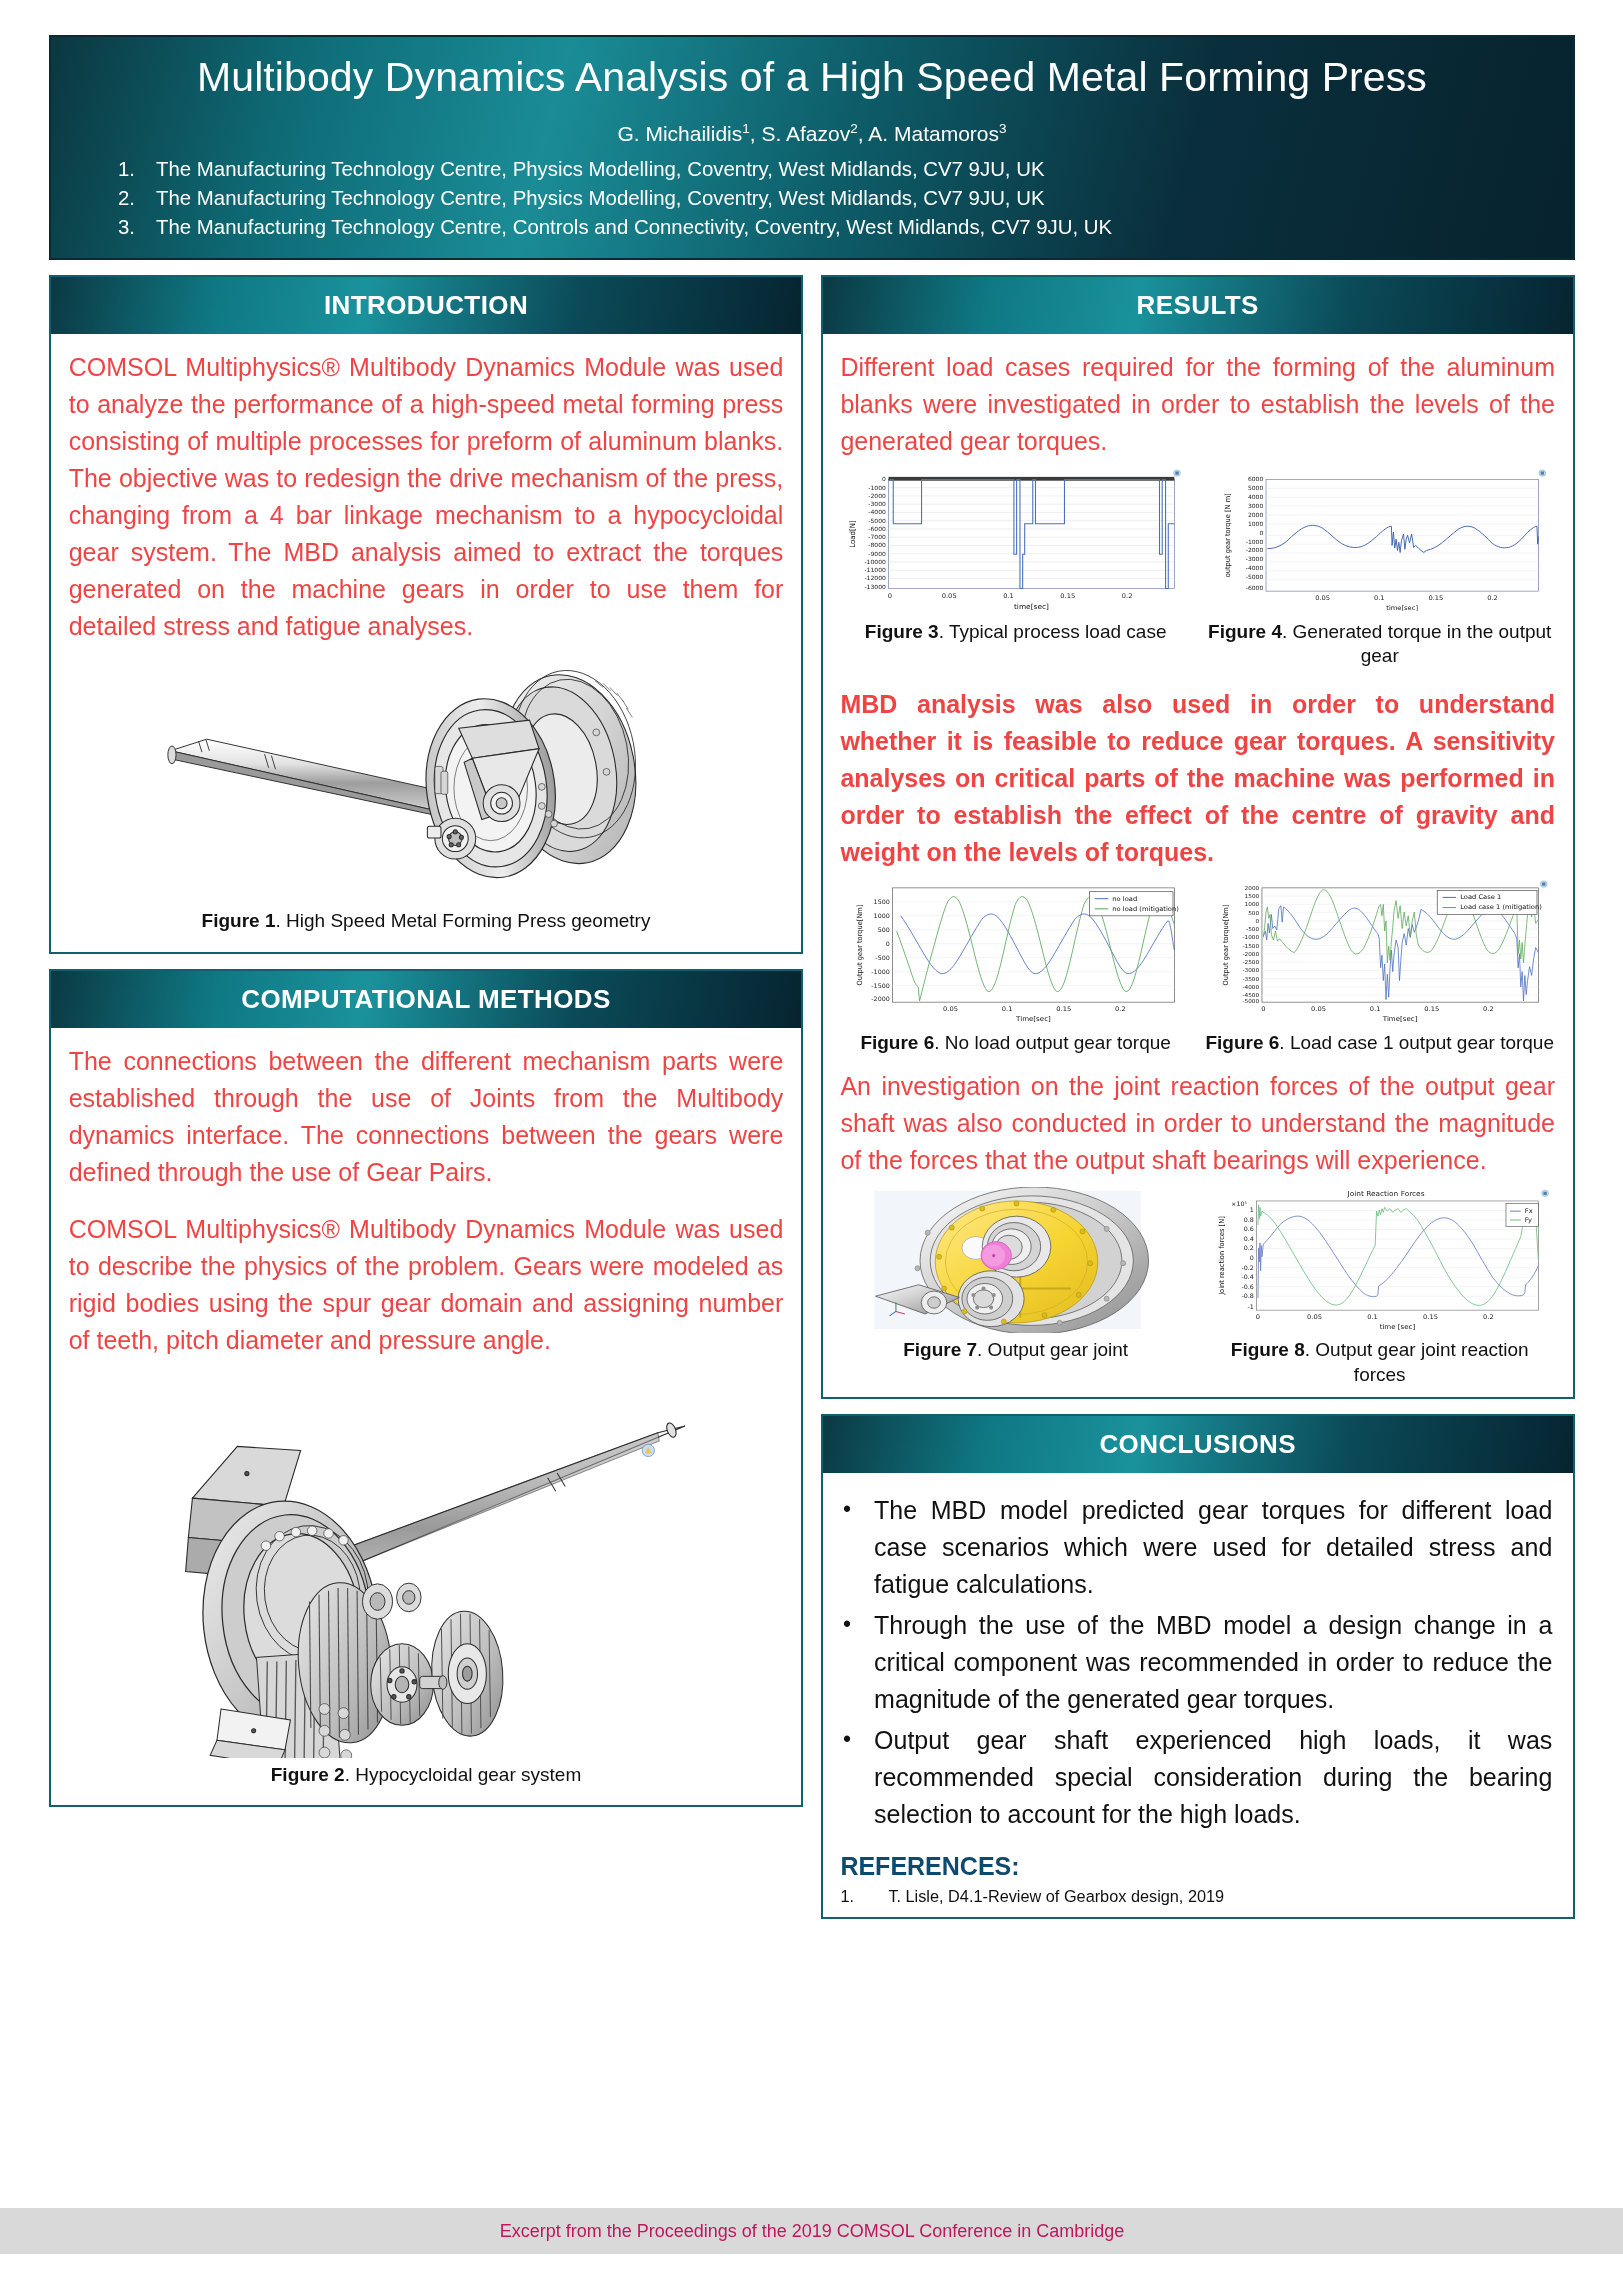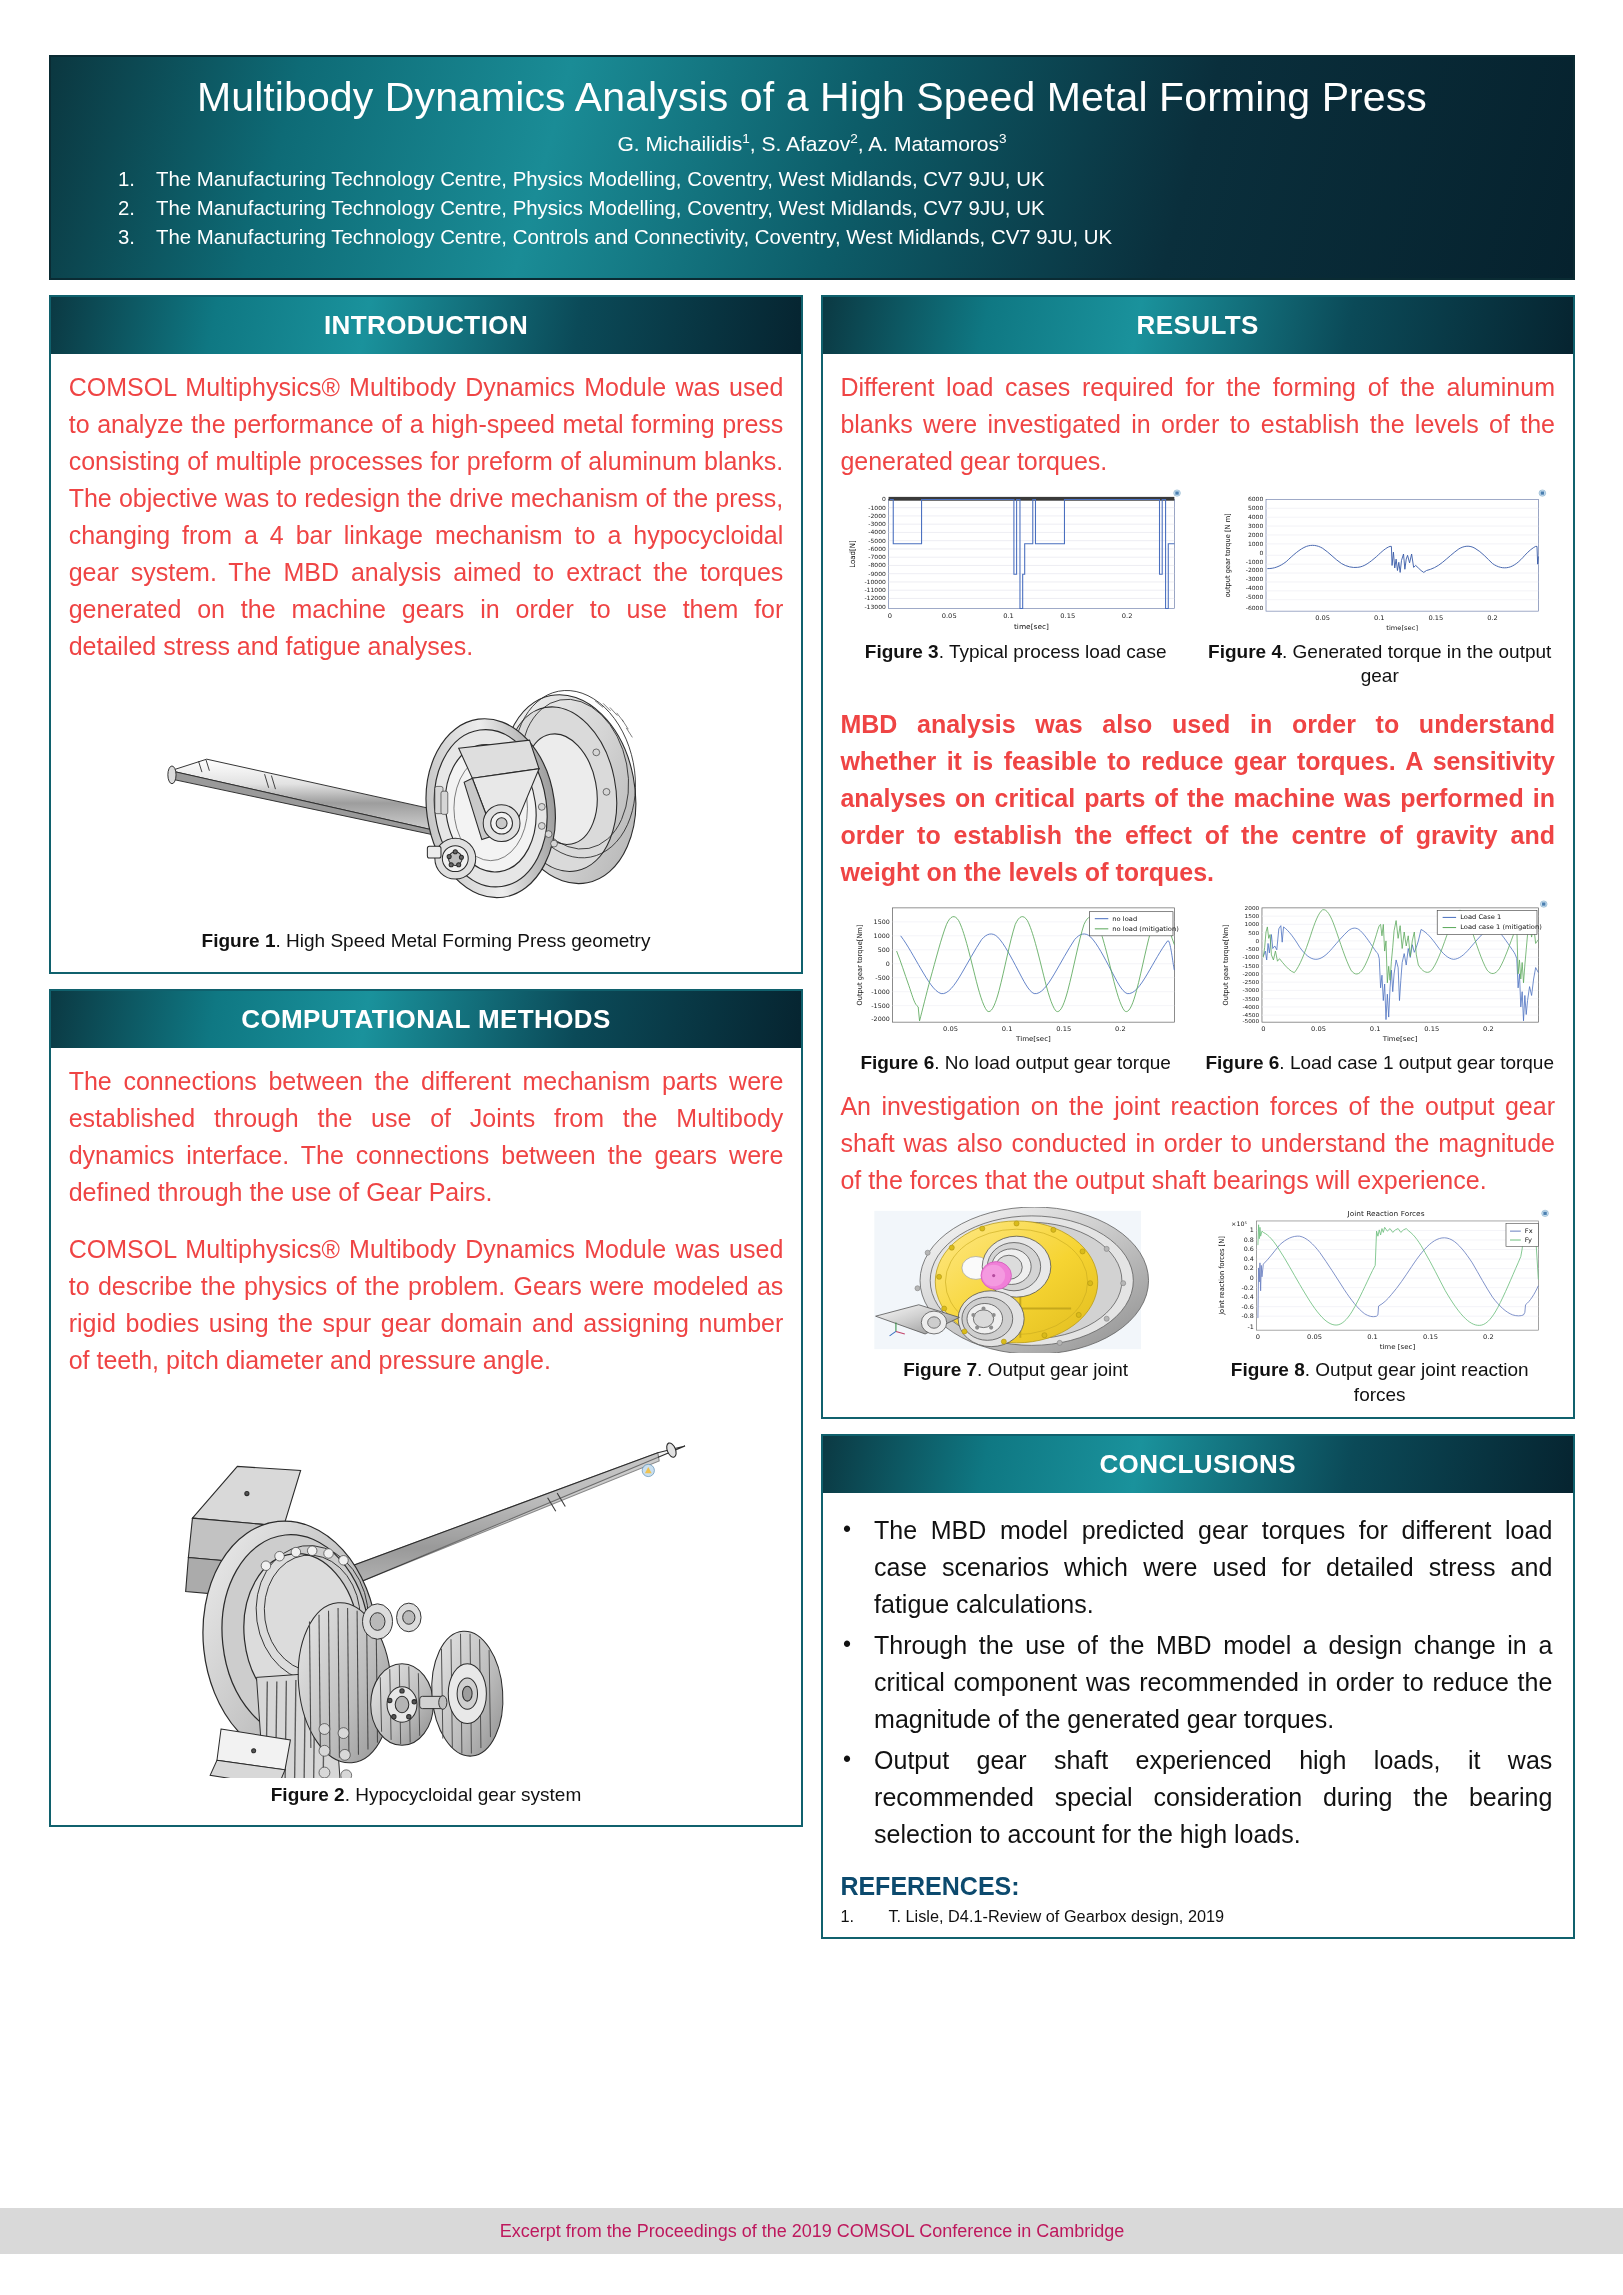--- a/index.html
+++ b/index.html
@@ -5,21 +5,21 @@
   * { box-sizing: border-box; margin: 0; padding: 0; }
   html, body {
     width: 1624px; height: 2295px;
     background: #ffffff;
     font-family: "Liberation Sans", sans-serif;
   }
   .poster {
     position: relative;
     width: 1624px; height: 2295px;
     background: #ffffff;
-    padding: 55px 49px 0 49px;
+    padding: 35px 49px 0 49px;
   }
 
   
   .header {
     position: relative;
     width: 1526px; height: 225px;
     background: linear-gradient(105deg, #0b3740 0%, #0e6b76 16%, #1a8c96 33%, #0d5d69 52%, #0a2f3c 74%, #06222e 100%);
     border: 2px solid #0a2b33;
     padding: 12.3px 27px 6.8px 27px;
     overflow: hidden;
@@ -30,21 +30,21 @@
     font-weight: 400;
     text-align: center;
     letter-spacing: 0.1px;
     line-height: 1.18;
     margin-top: 4.1px;
   }
   .authors {
     color: #ffffff;
     font-size: 21px;
     text-align: center;
-    margin-top: 9px;
+    margin-top: 19px;
   }
   .authors sup { font-size: 13.6px; }
   .affils { margin-top: 9.5px; padding-left: 40px; }
   .affil-row {
     display: flex;
     color: #ffffff;
     font-size: 20.4px;
     line-height: 1.42;
   }
   .affil-num { width: 38px; flex: 0 0 38px; }

